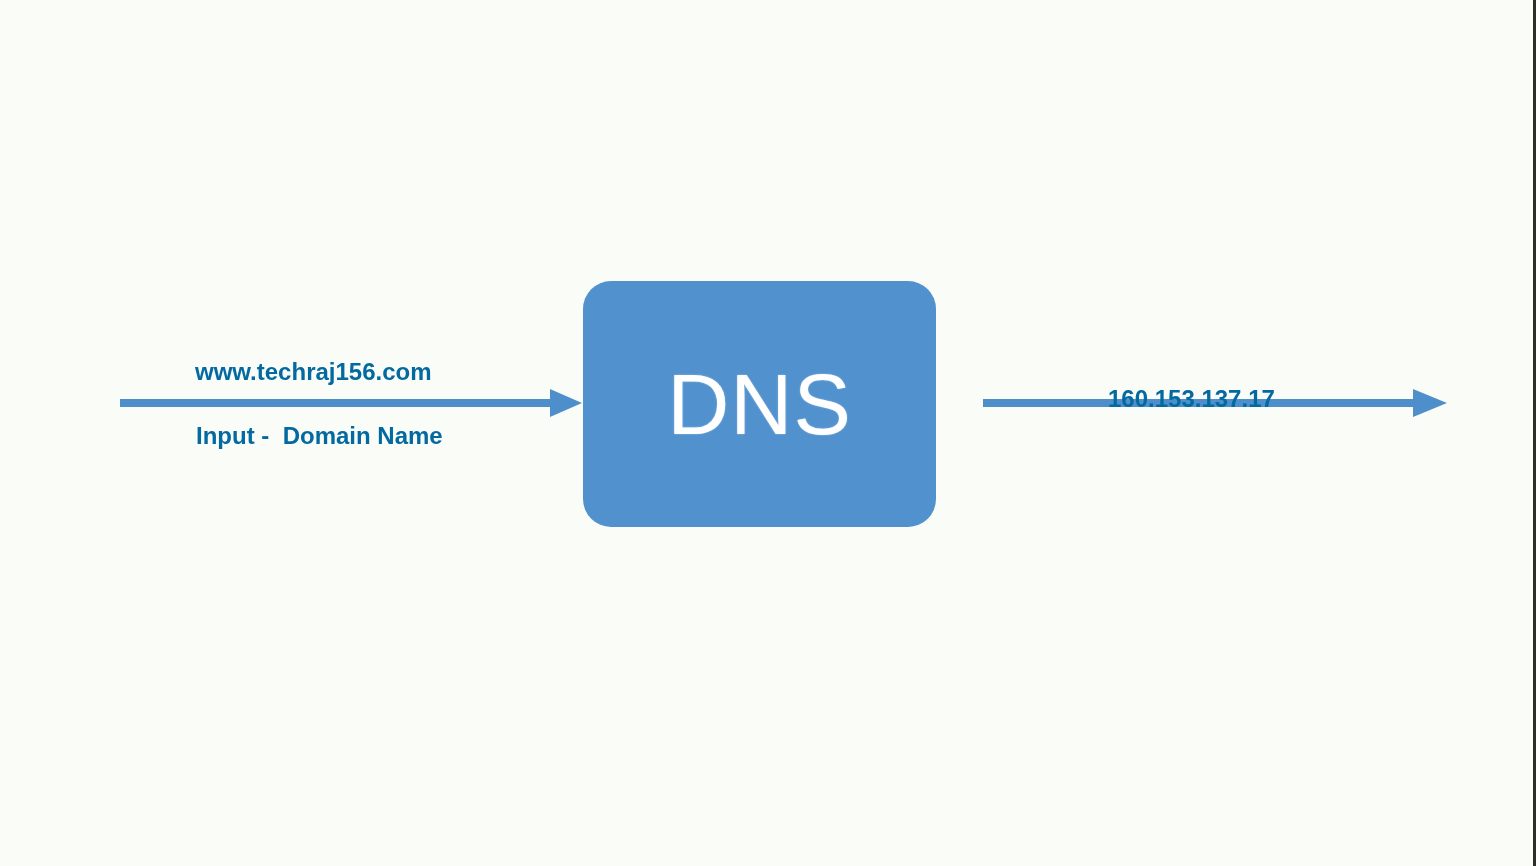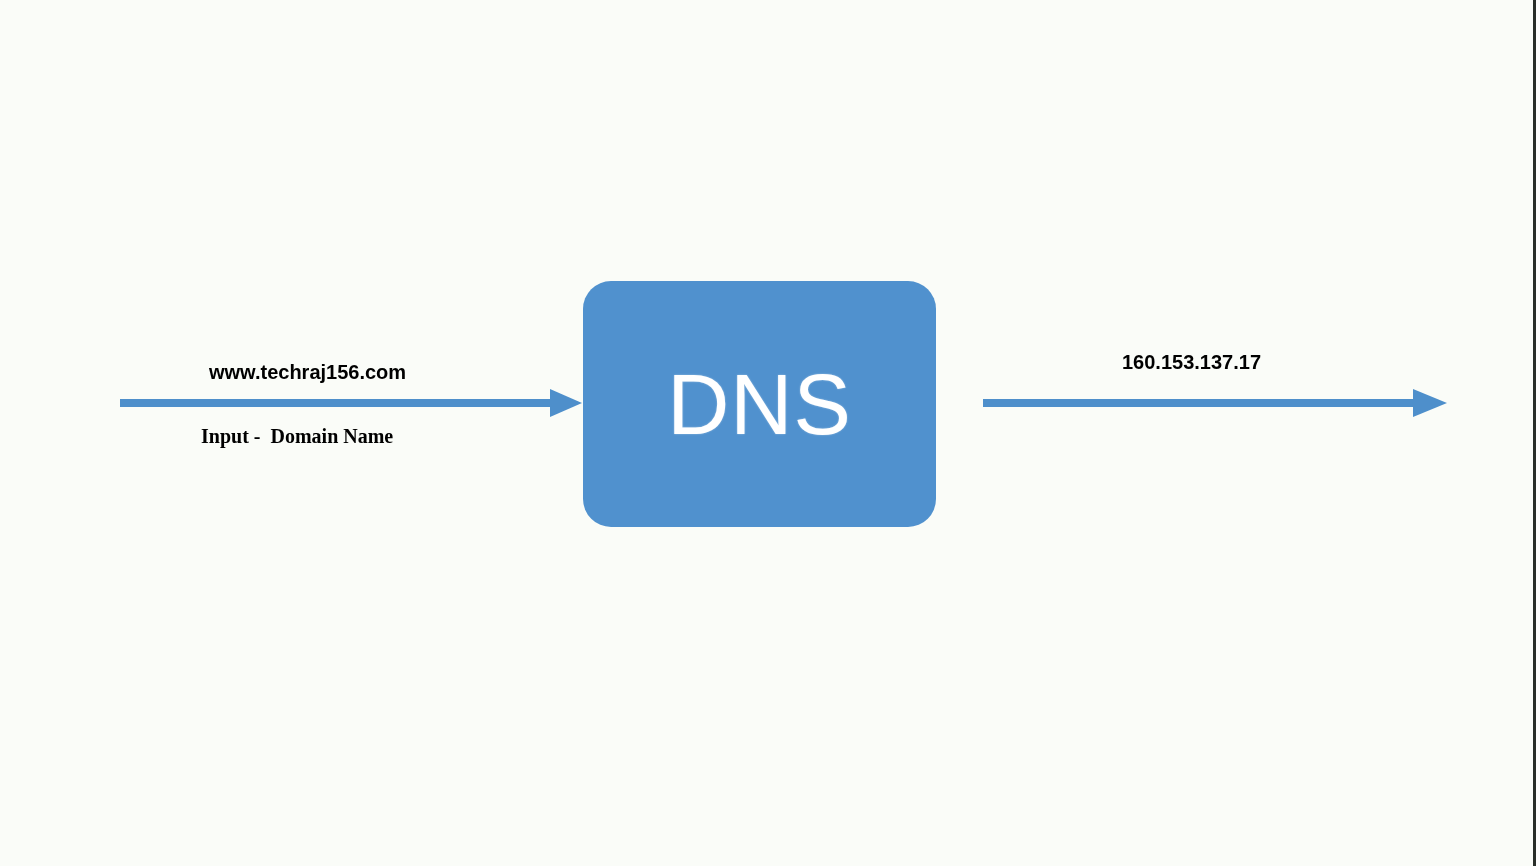--- a/index.html
+++ b/index.html
@@ -59,32 +59,31 @@
   }
   .arrow-out {
     left: 983px;
     top: 385px;
     width: 464px;
   }
 
   
   .lbl {
     position: absolute;
-    color: #000000;
+    color: #0369a1;
     font-family: "Liberation Sans", sans-serif;
     font-weight: bold;
-    font-size: 20px;
+    font-size: 24px;
     line-height: 28px;
     white-space: pre;
     user-select: none;
-    margin-left: 14px;
   }
   .lbl-domain   { left: 195px;  top: 358px; }
-  .lbl-input    { left: 187px;  top: 422px; font-family: Liberation Serif, serif; }
-  .lbl-ip       { left: 1108px; top: 348px; }
+  .lbl-input    { left: 196px;  top: 422px; }
+  .lbl-ip       { left: 1108px; top: 385px; }
   .lbl-output   { left: 1004px; top: 422px; }
 </style>
 </head>
 <body>
 
 <div id="canvas">
 
   <svg class="arrow arrow-in" viewBox="0 0 462 36" preserveAspectRatio="none">
     <rect x="0" y="14" width="436" height="8" fill="#4E8FCB"></rect>
     <polygon points="430,4 462,18 430,32" fill="#4E8FCB"></polygon>

